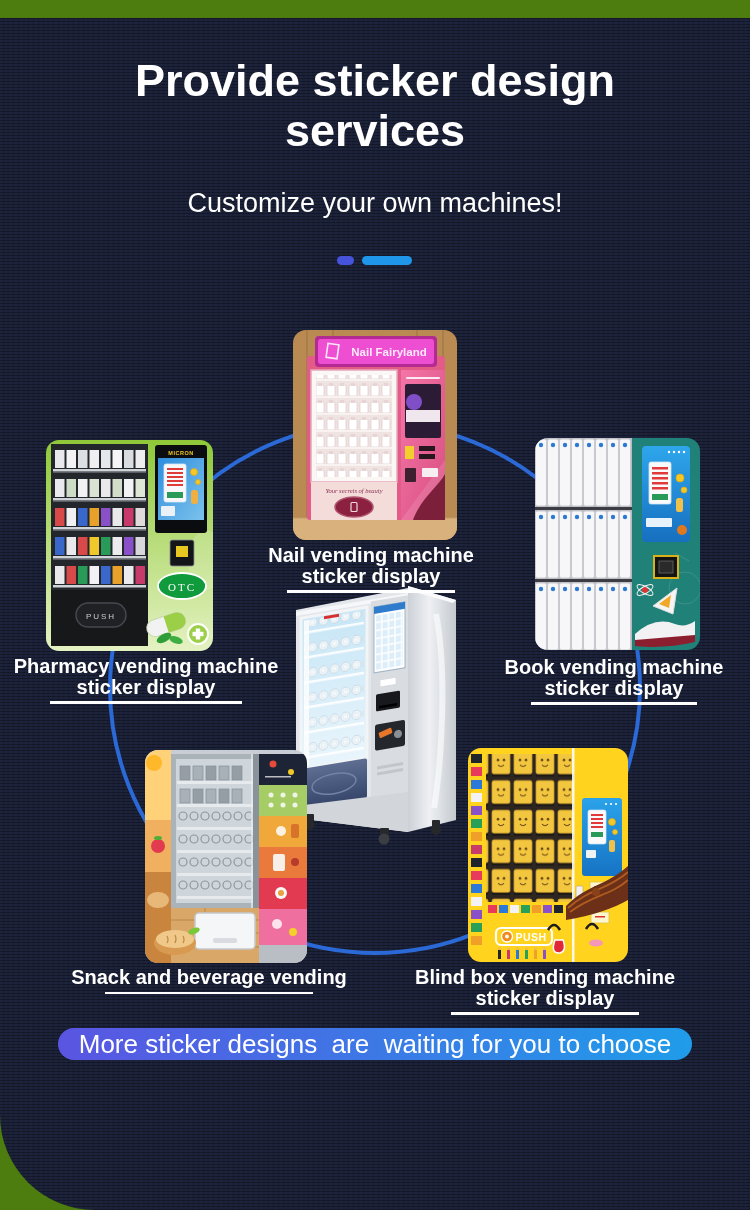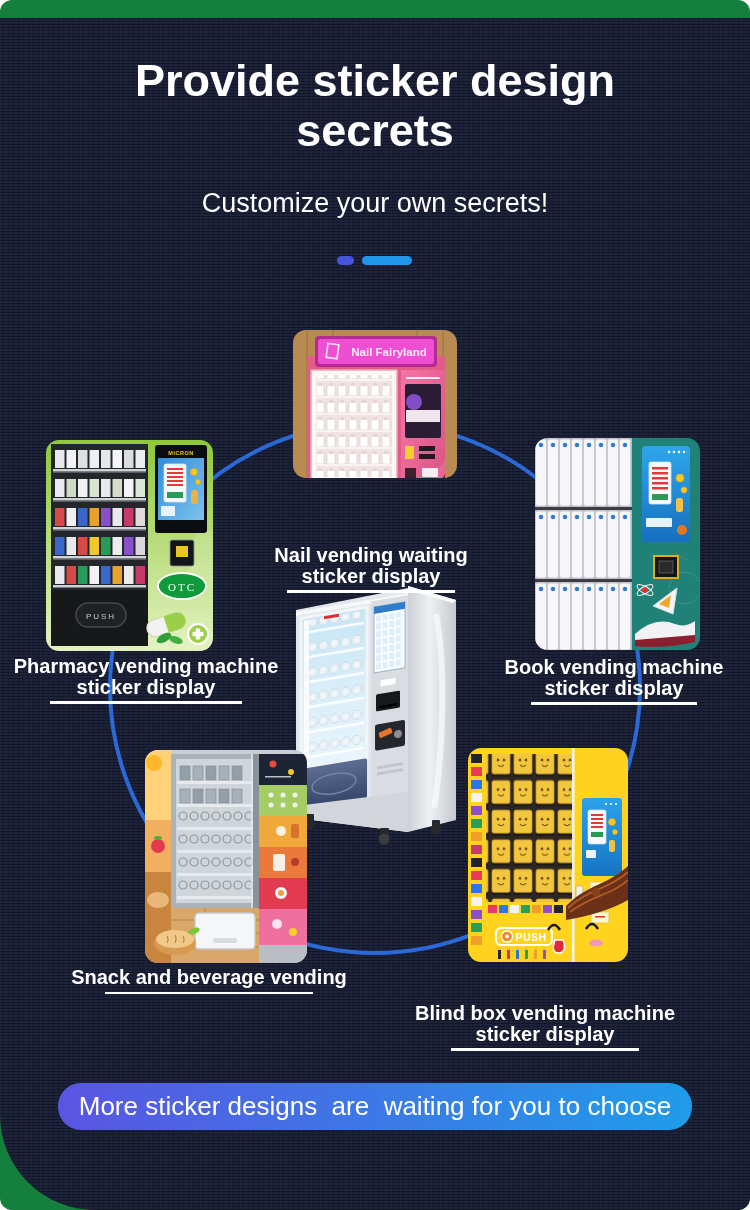--- a/index.html
+++ b/index.html
@@ -1,65 +1,65 @@
 <!DOCTYPE html>
 <html><head>
 <meta charset="utf-8">
 <style>
   html,body{margin:0;padding:0;background:#ffffff;}
-  .page{position:relative;width:750px;height:1210px;overflow:hidden;background:#15803d;font-family:"Liberation Sans",sans-serif;border-radius:12px;}
+  .page{position:relative;width:750px;height:1210px;overflow:hidden;background:#4d7c0f;font-family:"Liberation Sans",sans-serif;}
   .panel{position:absolute;left:0;top:18px;width:750px;height:1192px;z-index:0;
     background-color:#1a2138;
     background-image:
       repeating-linear-gradient(180deg, rgba(0,0,0,0.32) 0px, rgba(0,0,0,0.32) 1px, transparent 1px, transparent 3px),
       repeating-linear-gradient(90deg, rgba(255,255,255,0.015) 0px, rgba(255,255,255,0.015) 2px, transparent 2px, transparent 5px);
     border-bottom-left-radius:95px;}
   .title{position:absolute;top:56px;left:0;width:750px;text-align:center;color:#ffffff;
     font-size:45px;line-height:50px;font-weight:bold;z-index:5;}
   .subtitle{position:absolute;top:188px;left:0;width:750px;text-align:center;color:#ffffff;
     font-size:27px;z-index:5;}
   .dash{position:absolute;height:9px;border-radius:4.5px;z-index:5;}
   .dash.small{left:337px;top:256px;width:17px;background:#4553dd;}
   .dash.big{left:362px;top:256px;width:50px;background:#1f96e9;}
   .ring{position:absolute;left:108px;top:421px;width:534px;height:534px;border:4px solid #2a69d6;
     border-radius:50%;box-sizing:border-box;z-index:1;}
   .card{position:absolute;border-radius:13px;overflow:hidden;z-index:3;}
   .card svg{display:block;}
-  #card-nail{left:293px;top:330px;width:164px;height:148px;text-align:center;}
+  #card-nail{left:293px;top:330px;width:164px;height:210px;text-align:center;}
   #card-pharmacy{left:46px;top:440px;width:167px;height:211px;}
   #card-book{left:535px;top:438px;width:165px;height:212px;}
   #card-snack{left:145px;top:750px;width:162px;height:213px;}
   #card-blind{left:468px;top:748px;width:160px;height:214px;}
   .center-machine{position:absolute;left:286px;top:580px;width:176px;height:266px;z-index:2;}
   .caption{position:absolute;z-index:4;width:340px;text-align:center;color:#ffffff;
     font-weight:bold;font-size:20px;line-height:20.5px;}
   .caption .ul{height:2.5px;background:#ffffff;margin:4px auto 0;}
   #cap-nail{left:201px;top:545px;}   #cap-nail .ul{width:168px;}
   #cap-pharmacy{left:-24px;top:656px;} #cap-pharmacy .ul{width:192px;}
   #cap-book{left:444px;top:657px;}   #cap-book .ul{width:166px;}
   #cap-snack{left:39px;top:967px;}   #cap-snack .ul{width:208px;}
-  #cap-blind{left:375px;top:967px;margin-top:36px;}  #cap-blind .ul{width:188px;}
-  .banner{position:absolute;left:58px;top:1083px;width:634px;height:47px;border-radius:23px;z-index:5;
+  #cap-blind{left:375px;top:967px;}  #cap-blind .ul{width:188px;}
+  .banner{position:absolute;left:58px;top:1028px;width:634px;height:32px;border-radius:23px;z-index:5;
     background:linear-gradient(90deg,#5a55e2,#1f9ce9);
     display:flex;align-items:center;justify-content:center;
     color:#ffffff;font-size:26px;white-space:pre;}
   svg text{font-family:"Liberation Sans",sans-serif;}
   .serif-text{font-family:"Liberation Serif",serif;}
 </style>
 </head>
 <body>
 
 <div class="page">
   <div class="panel"></div>
 
   <div class="title">
     <div>Provide sticker design</div>
-    <div>secrets</div>
-  </div>
-  <div class="subtitle">Customize your own secrets!</div>
+    <div>services</div>
+  </div>
+  <div class="subtitle">Customize your own machines!</div>
   <div class="dash small"></div>
   <div class="dash big"></div>
 
   <div class="ring"></div>
 
   <div class="center-machine">
     <svg width="176" height="266" viewBox="0 0 176 266">
       <defs>
         <linearGradient id="cm-side" x1="0" y1="0" x2="1" y2="0">
           <stop offset="0" stop-color="#cdd1d7"></stop>
@@ -615,21 +615,21 @@
       <g>
         <path d="M80,182 Q86,172 92,182" stroke="#1c1c1c" stroke-width="2.5" fill="none"></path>
         <path d="M87,192 Q82,206 92,205 Q99,203 95,192 Z" fill="#e02838" stroke="#ffffff" stroke-width="1.5"></path>
         <path d="M118,181 Q124,171 130,181" stroke="#1c1c1c" stroke-width="2.5" fill="none"></path>
         <ellipse cx="128" cy="195" rx="7" ry="3.5" fill="#f598b8"></ellipse>
       </g>
     </svg>
   </div>
 
   <div class="caption" id="cap-nail">
-    <div>Nail vending waiting</div>
+    <div>Nail vending machine</div>
     <div>sticker display</div>
     <div class="ul"></div>
   </div>
   <div class="caption" id="cap-pharmacy">
     <div>Pharmacy vending machine</div>
     <div>sticker display</div>
     <div class="ul"></div>
   </div>
   <div class="caption" id="cap-book">
     <div>Book vending machine</div>

